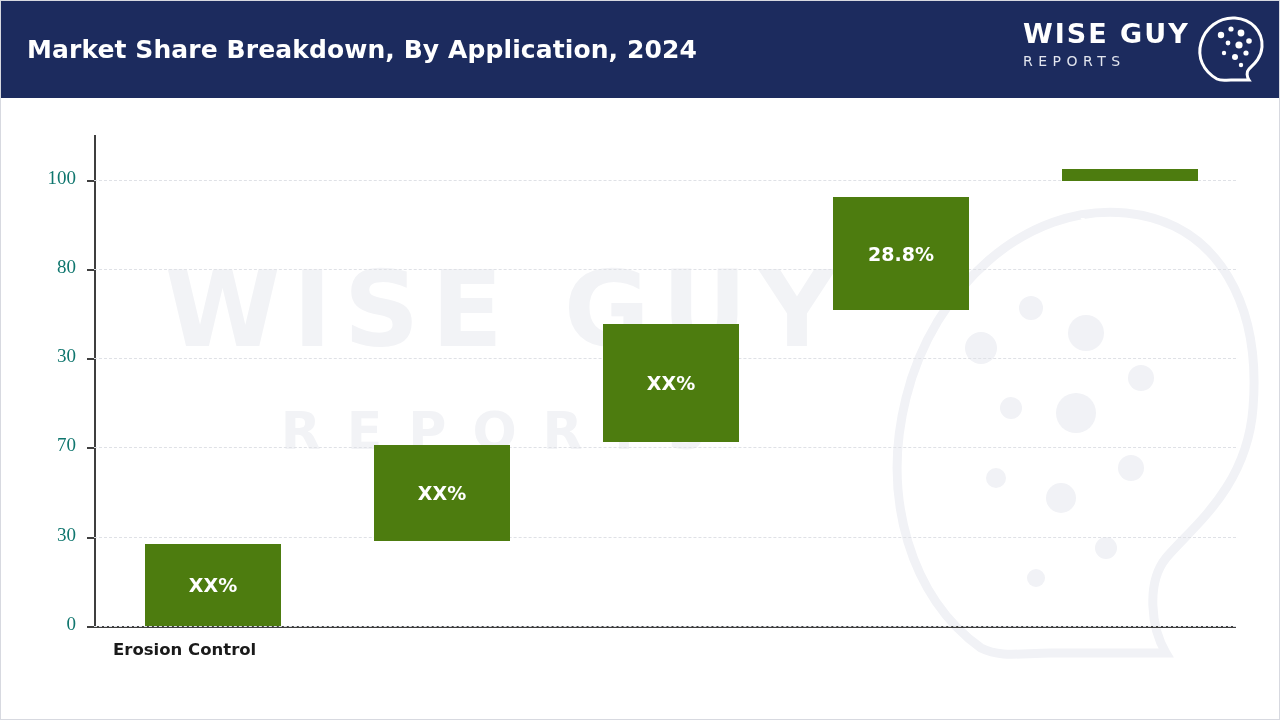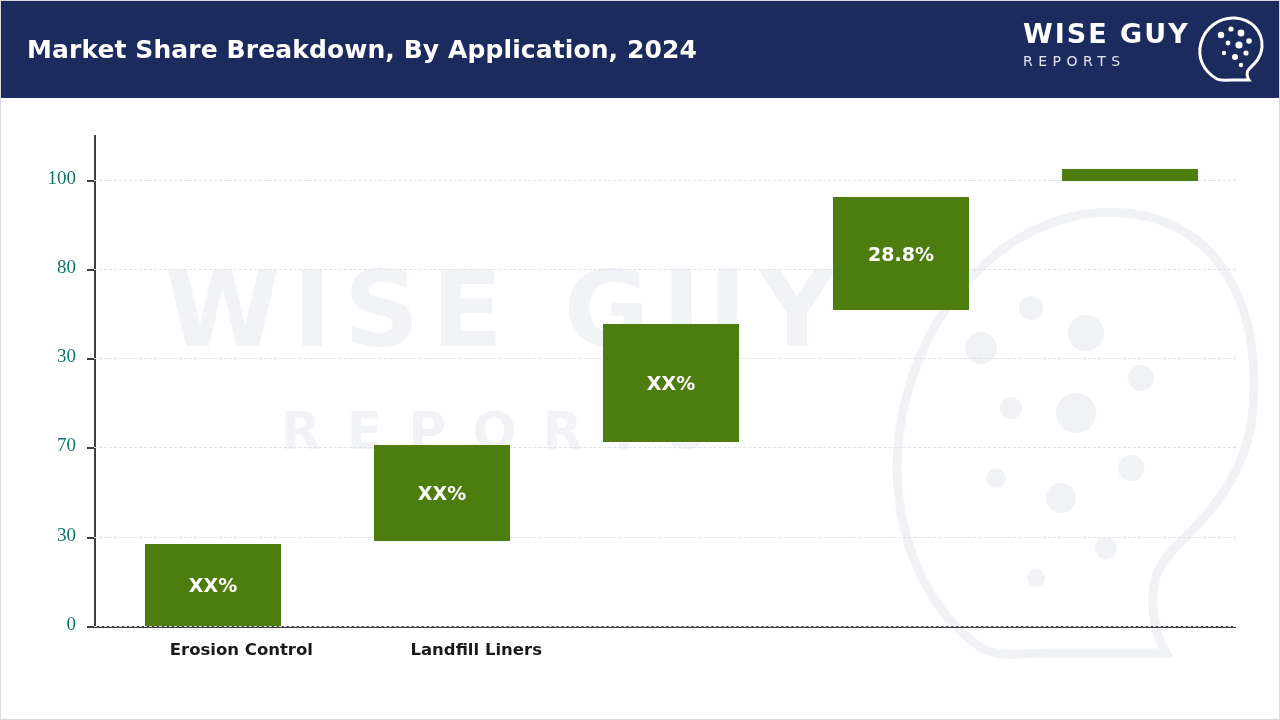--- a/index.html
+++ b/index.html
@@ -184,21 +184,21 @@
   }
   .bar-label {
     color: #ffffff;
     font-size: 19px;
     font-weight: bold;
     white-space: nowrap;
   }
   .cat-label {
     position: absolute;
     top: 505px;
-    text-align: right;
+    text-align: left;
     font-size: 16.5px;
     font-weight: bold;
     color: #1a1a1a;
     white-space: nowrap;
   }
 </style>
 </head>
 <body>
 
 <div class="page">
@@ -294,16 +294,15 @@
         <span class="bar-label">XX%</span>
       </div>
       <div class="bar" style="left:739px;top:62px;width:136px;height:113px">
         <span class="bar-label">28.8%</span>
       </div>
       <div class="bar" style="left:968px;top:34px;width:136px;height:12px">
         <span class="bar-label" style="position:absolute;top:45px;left:18px;color:#ffffff">XX%</span>
       </div>
 
       <div class="cat-label" style="left:19px;width:200px">Erosion Control</div>
-      <div class="cat-label" style="left:248px;width:200px">Landfill Liners</div>
     </div>
   </div>
 </div>
 
 </body></html>

